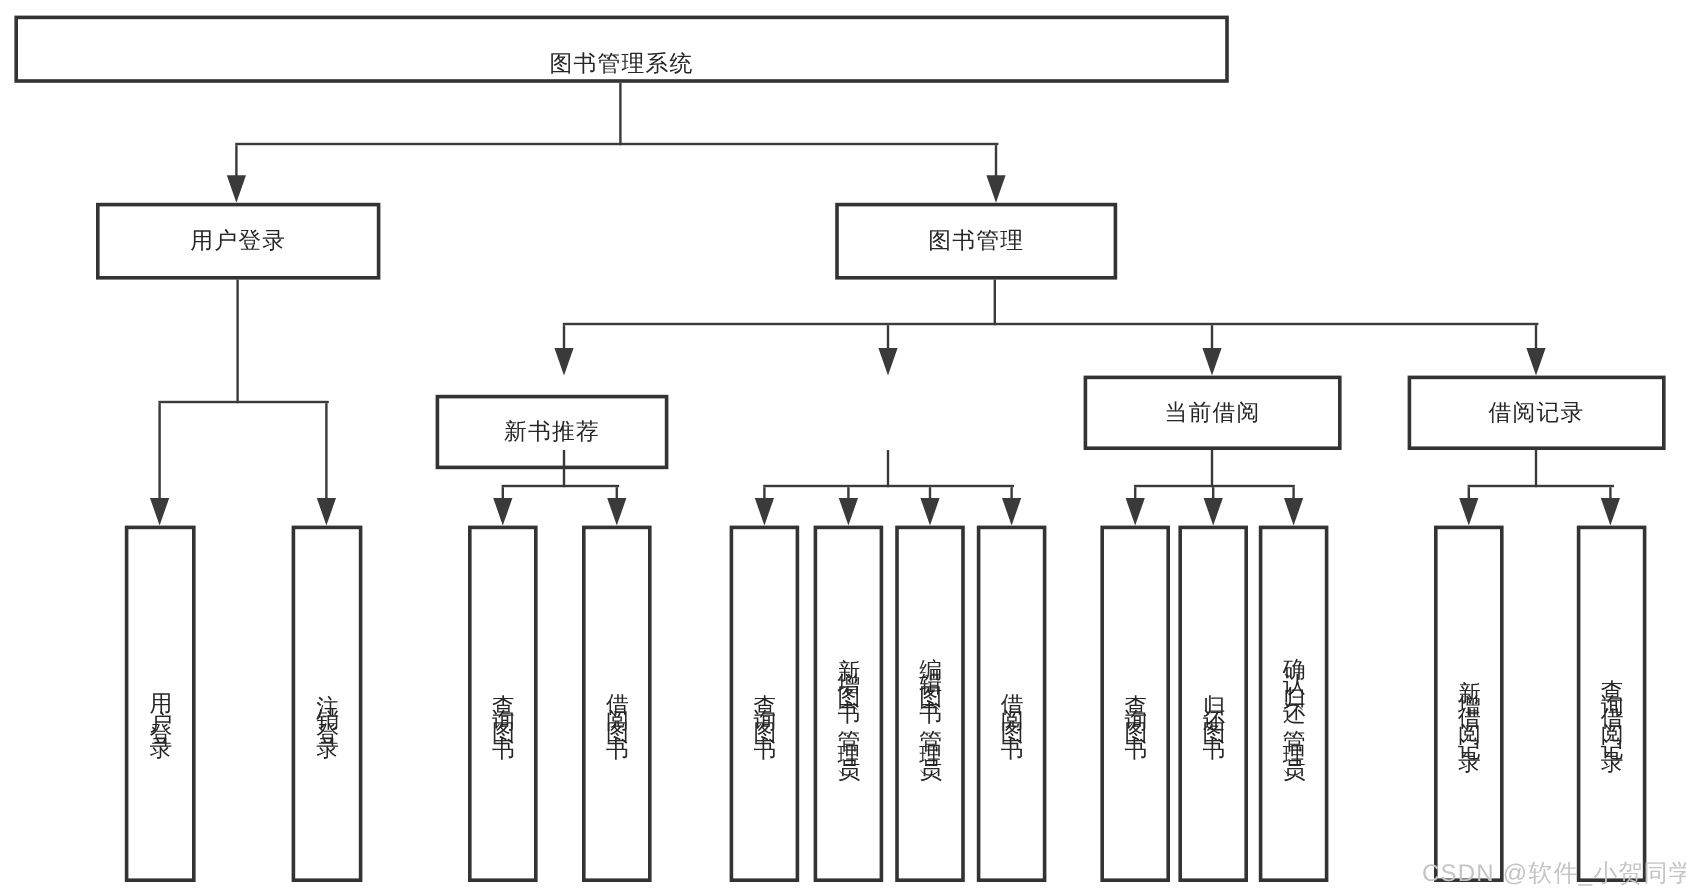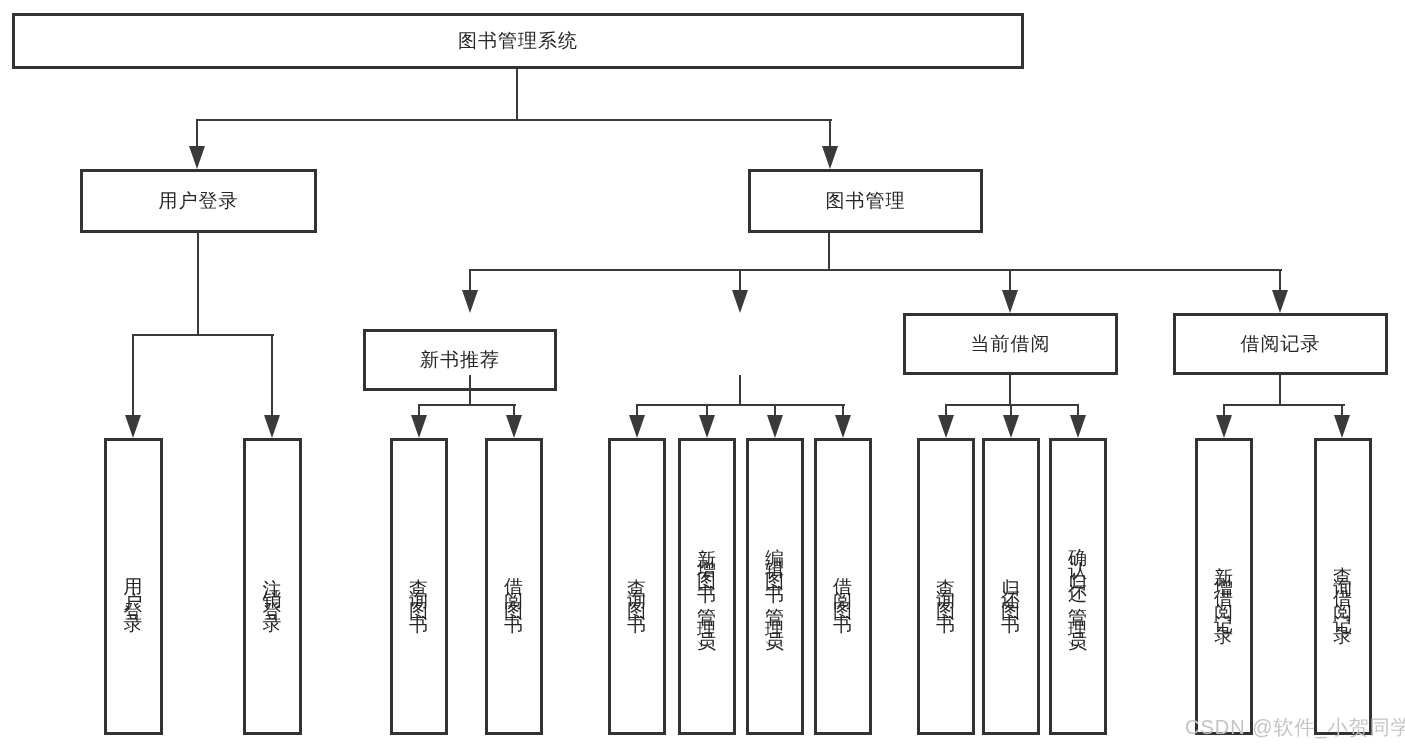--- a/index.html
+++ b/index.html
@@ -49,35 +49,35 @@
     color:var(--wm);
     letter-spacing:1px;
     white-space:nowrap;
   }
 </style>
 </head>
 <body>
 
 <div class="canvas">
 
-  <div class="box" style="left:12px;top:13px;width:1012px;height:56px;">
+  <div class="box" style="left:12px;top:13px;width:1012px;height:56px;align-items:flex-end;">
     <span>图书管理系统</span>
   </div>
 
   <div class="lv" style="left:516px;top:69px;height:52px;"></div>
   <div class="lh" style="left:196px;top:119px;width:636px;"></div>
   <div class="lv" style="left:196px;top:121px;height:26px;"></div>
   <div class="lv" style="left:829px;top:121px;height:26px;"></div>
   <div class="arrow" style="left:189px;top:146px;"></div>
   <div class="arrow" style="left:822px;top:146px;"></div>
 
   <div class="box" style="left:80px;top:169px;width:237px;height:64px;">
     <span>用户登录</span>
   </div>
-  <div class="box" style="left:748px;top:169px;width:235px;height:64px;">
+  <div class="box" style="left:696px;top:169px;width:235px;height:64px;">
     <span>图书管理</span>
   </div>
 
   <div class="lv" style="left:197px;top:233px;height:103px;"></div>
   <div class="lh" style="left:132px;top:334px;width:142px;"></div>
   <div class="lv" style="left:132px;top:336px;height:79px;"></div>
   <div class="lv" style="left:271px;top:336px;height:79px;"></div>
   <div class="arrow" style="left:125px;top:415px;"></div>
   <div class="arrow" style="left:264px;top:415px;"></div>
 

